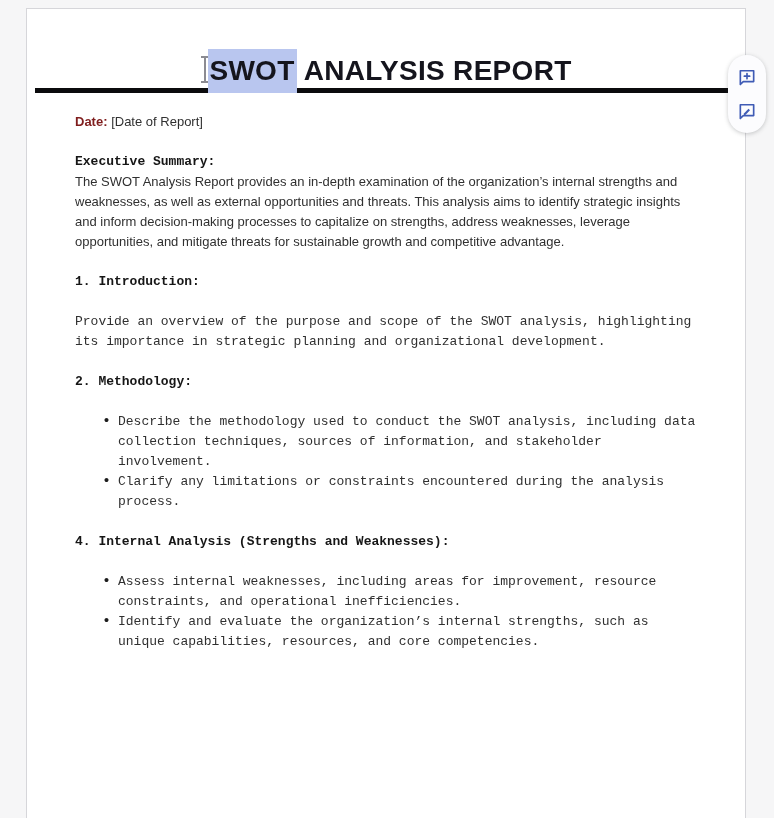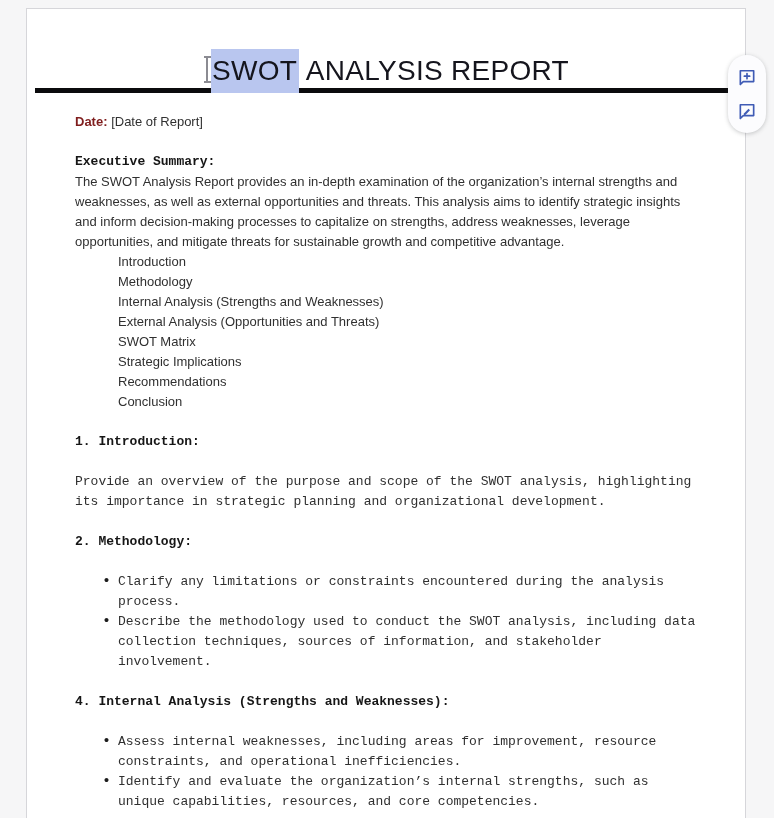--- a/index.html
+++ b/index.html
@@ -32,21 +32,21 @@
   .doc-header {
     height: 79px;
     display: flex;
     align-items: flex-end;
     justify-content: center;
   }
   .doc-title {
     margin: 0 0 2px 0;
     font-size: 28px;
     line-height: 30px;
-    font-weight: 400;
+    font-weight: 700;
     letter-spacing: 0.3px;
     color: #15151d;
     white-space: nowrap;
   }
   .title-selection {
     background: #b9c6ef;
     padding: 6px 2px 7px 1px;
   }
   .text-cursor {
     display: inline-block;
@@ -145,38 +145,28 @@
 
   <div class="title-divider"></div>
 
   <div class="content">
 
     <p><span class="bold-label">Date:</span><span> </span><span>[Date of Report]</span></p>
 
     <h3 class="mt">Executive Summary:</h3>
     <p>The SWOT Analysis Report provides an in-depth examination of the organization’s internal strengths and weaknesses, as well as external opportunities and threats. This analysis aims to identify strategic insights and inform decision-making processes to capitalize on strengths, address weaknesses, leverage opportunities, and mitigate threats for sustainable growth and competitive advantage.</p>
 
-    <ul class="toc-list">
-      <li>Introduction</li>
-      <li>Methodology</li>
-      <li>Internal Analysis (Strengths and Weaknesses)</li>
-      <li>External Analysis (Opportunities and Threats)</li>
-      <li>SWOT Matrix</li>
-      <li>Strategic Implications</li>
-      <li>Recommendations</li>
-      <li>Conclusion</li>
-    </ul>
 
     <h3 class="mt">1. Introduction:</h3>
     <p class="mt">Provide an overview of the purpose and scope of the SWOT analysis, highlighting its importance in strategic planning and organizational development.</p>
 
     <h3 class="mt">2. Methodology:</h3>
     <ul class="bullet-list mt">
+      <li>Describe the methodology used to conduct the SWOT analysis, including data collection techniques, sources of information, and stakeholder involvement.</li>
       <li>Clarify any limitations or constraints encountered during the analysis process.</li>
-      <li>Describe the methodology used to conduct the SWOT analysis, including data collection techniques, sources of information, and stakeholder involvement.</li>
     </ul>
 
     <h3 class="mt">4. Internal Analysis (Strengths and Weaknesses):</h3>
     <ul class="bullet-list mt">
       <li>Assess internal weaknesses, including areas for improvement, resource constraints, and operational inefficiencies.</li>
       <li>Identify and evaluate the organization’s internal strengths, such as unique capabilities, resources, and core competencies.</li>
     </ul>
 
   </div>
 </div>

